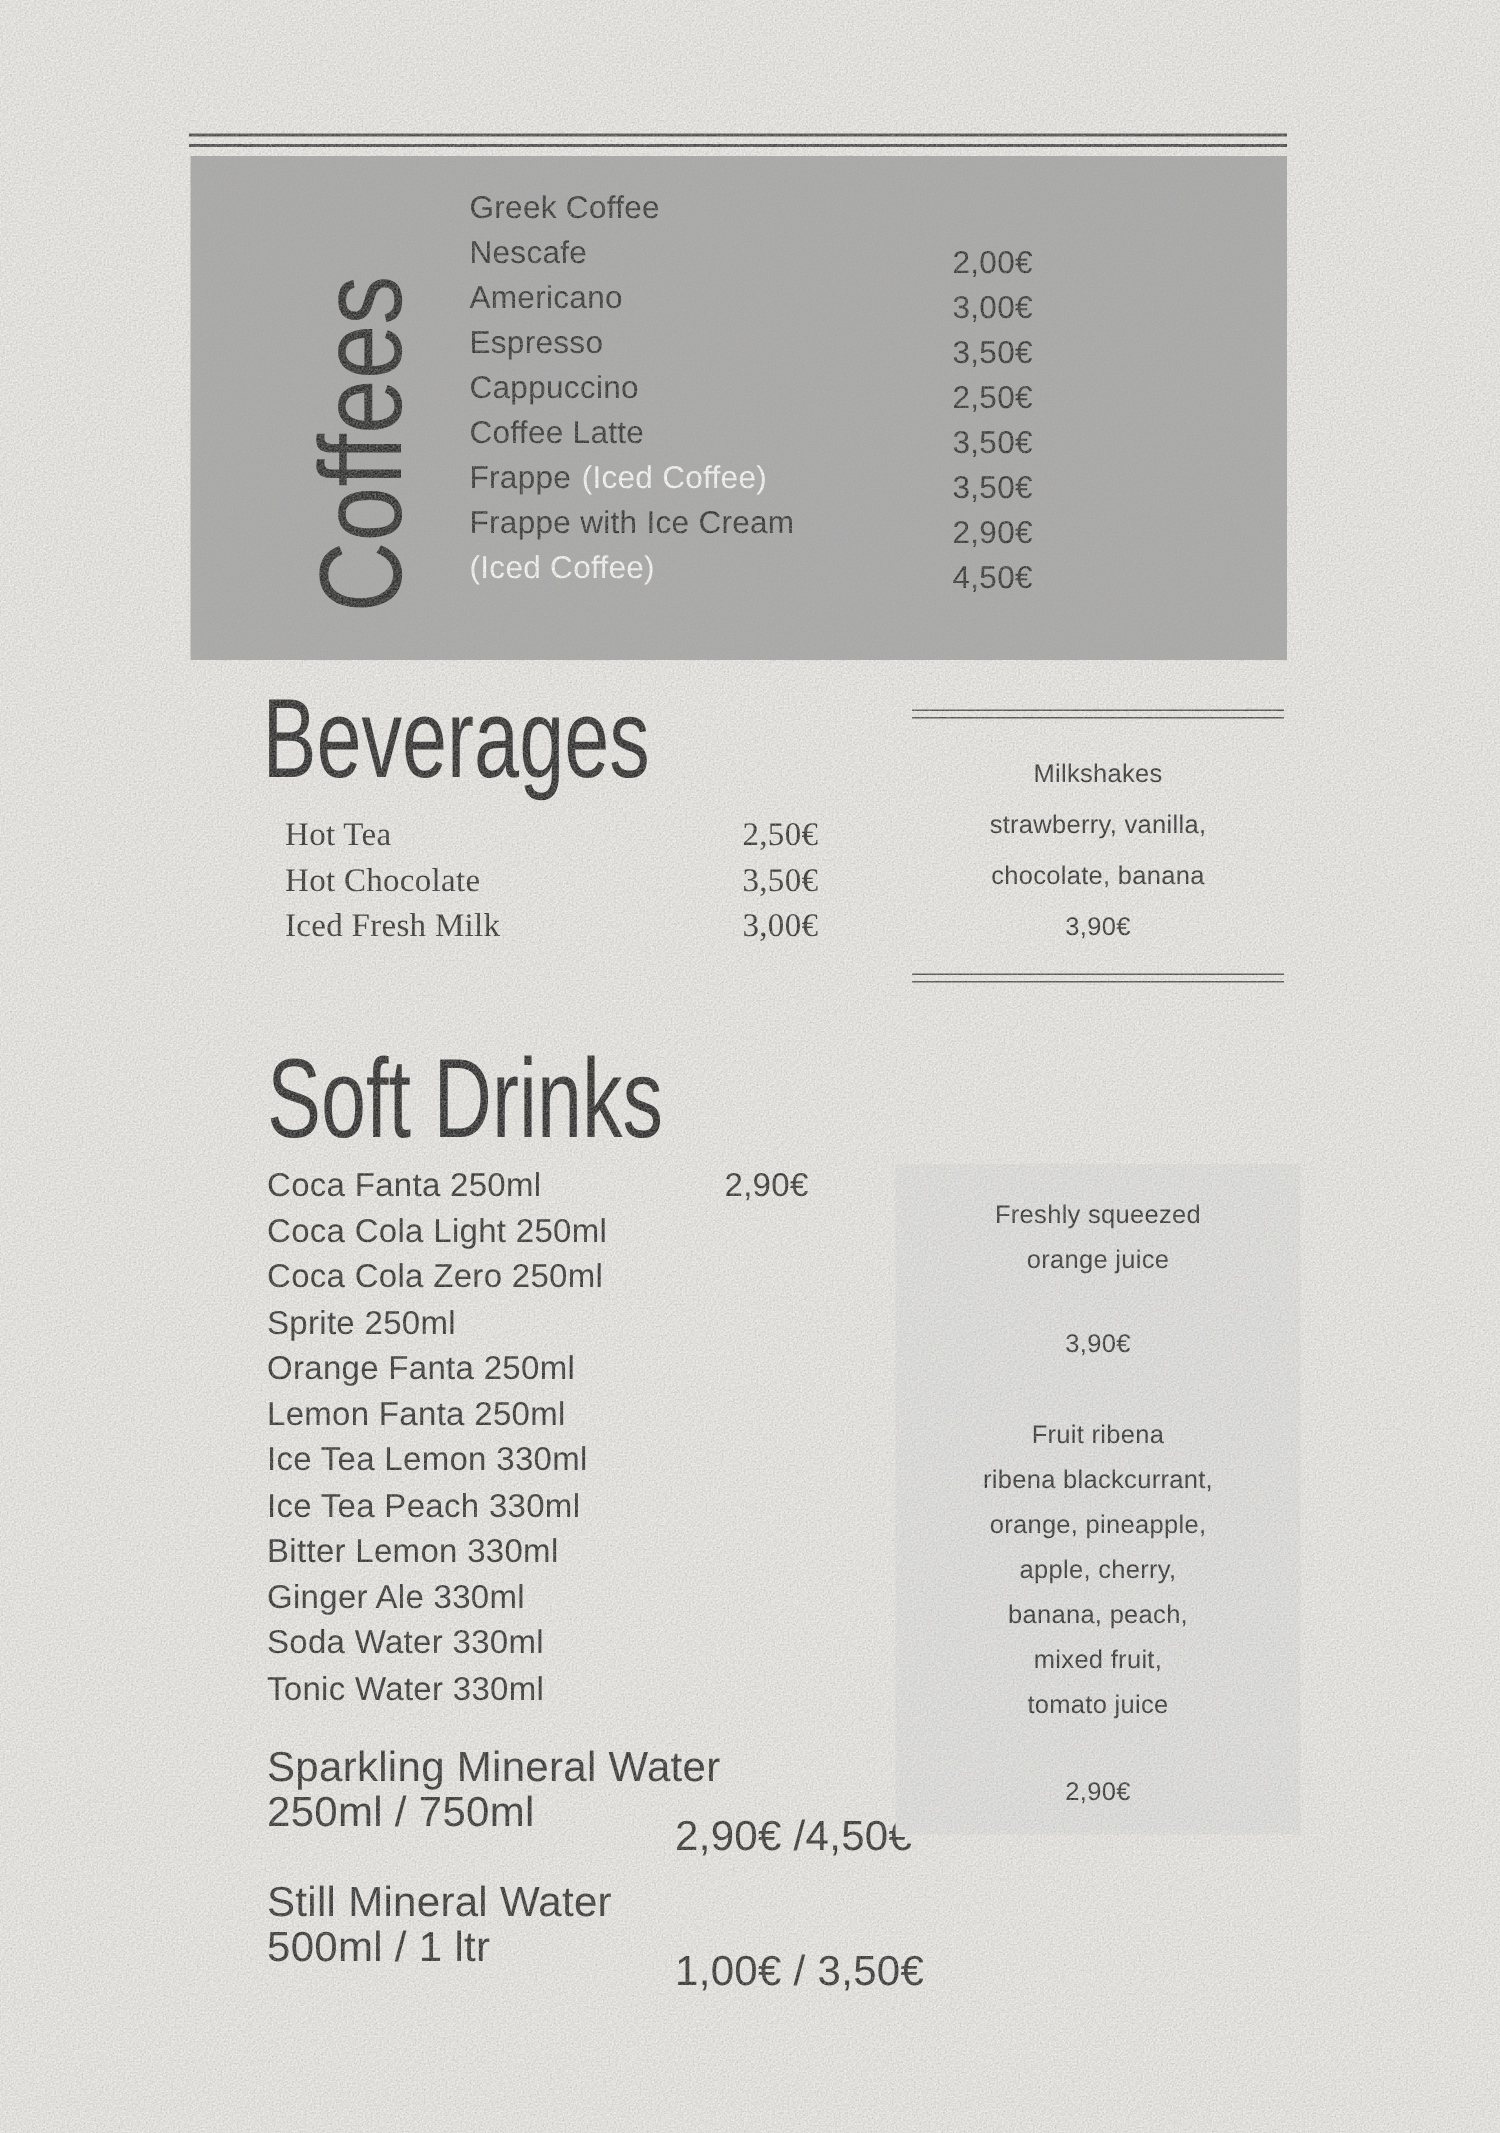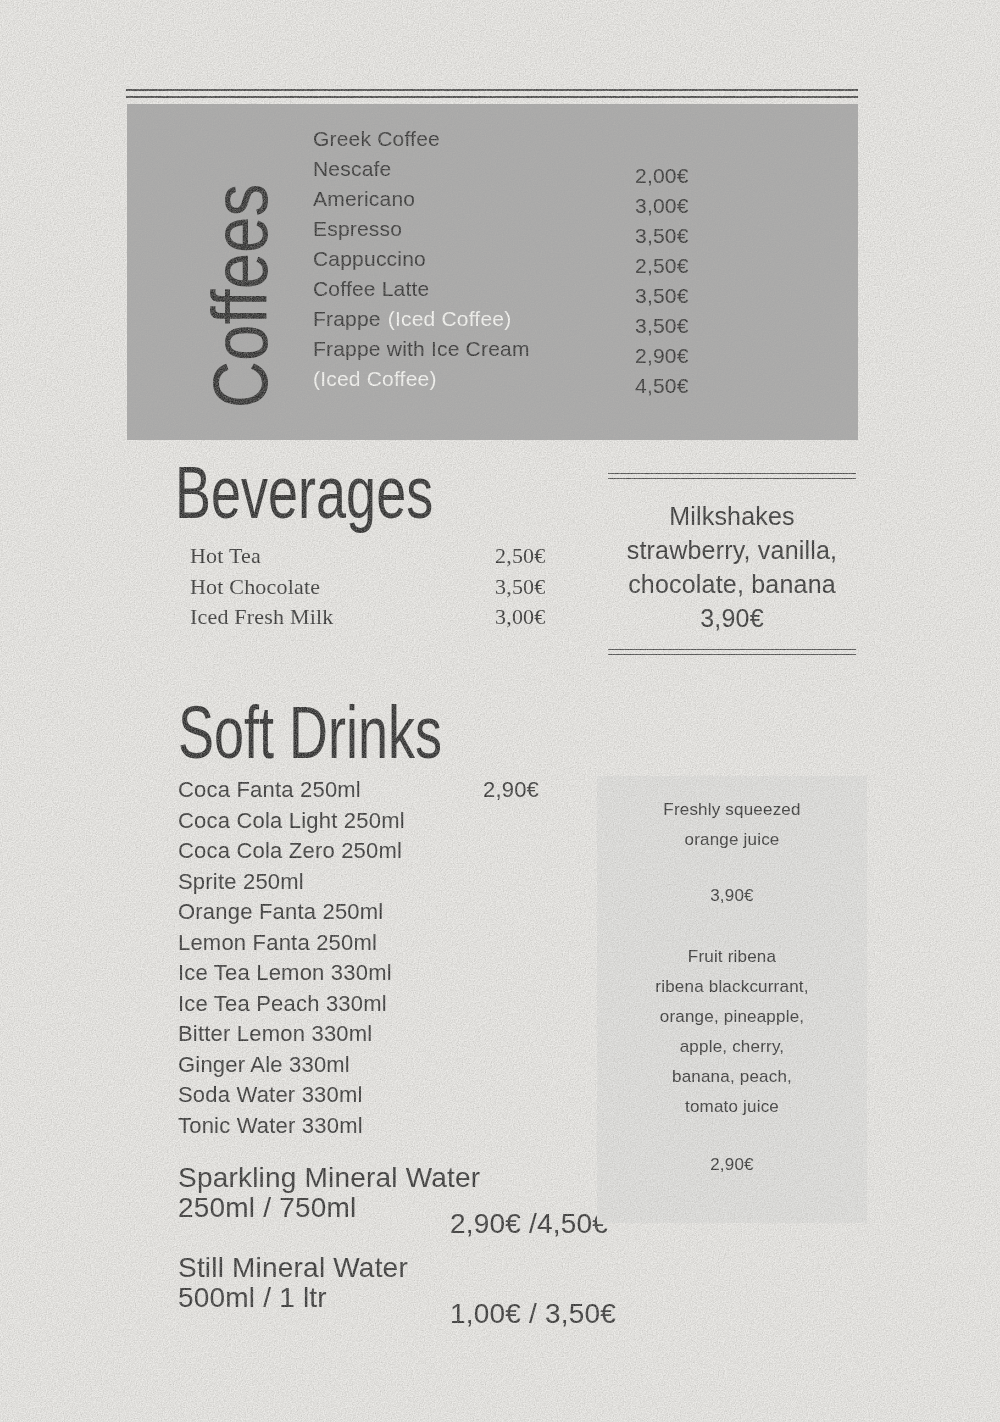--- a/index.html
+++ b/index.html
@@ -58,21 +58,21 @@
   
   .rows{position:absolute;width:460px;}
   .row{position:relative;height:30.5px;font-size:22px;line-height:30.5px;letter-spacing:.2px;white-space:nowrap;}
   .row .price{position:absolute;left:305px;top:0;}
   .bev-rows{left:190px;top:541px;font-family:Liberation Serif, serif;}
   .sd-rows{left:178px;top:775px;}
 
   
   .ms-block{
     position:absolute;left:608px;top:499px;width:248px;text-align:center;
-    font-size:25px;line-height:34px;letter-spacing:.2px;
+    font-size:17px;line-height:34px;letter-spacing:.2px;
   }
 
   
   .water-block{position:absolute;left:178px;width:460px;font-size:28px;line-height:30px;letter-spacing:.2px;white-space:nowrap;}
   .water-block.sparkling{top:1163px;}
   .water-block.still{top:1253px;}
   .water-block .wline{position:relative;height:30px;}
   .water-block .price{position:absolute;left:272px;top:0;margin-top:16px;}
 
   
@@ -152,20 +152,21 @@
 
   <div class="juice-box">
     <div>Freshly squeezed</div>
     <div>orange juice</div>
     <div class="price1">3,90€</div>
     <div class="subheading">Fruit ribena</div>
     <div>ribena blackcurrant,</div>
     <div>orange, pineapple,</div>
     <div>apple, cherry,</div>
     <div>banana, peach,</div>
+    <div>mixed fruit,</div>
     <div>tomato juice</div>
     <div class="price2">2,90€</div>
   </div>
 
   <svg class="texture" width="1000" height="1422" xmlns="http://www.w3.org/2000/svg">
     <filter id="paper" x="0" y="0" width="100%" height="100%">
       <feTurbulence type="fractalNoise" baseFrequency="0.82" numOctaves="3" stitchTiles="stitch"></feTurbulence>
       <feColorMatrix type="matrix" values="0 0 0 0 0.46  0 0 0 0 0.45  0 0 0 0 0.43  0.55 0.55 0.55 0 -0.62"></feColorMatrix>
     </filter>
     <rect width="1000" height="1422" fill="#EBEAE7" fill-opacity="0.02" filter="url(#paper)"></rect>

